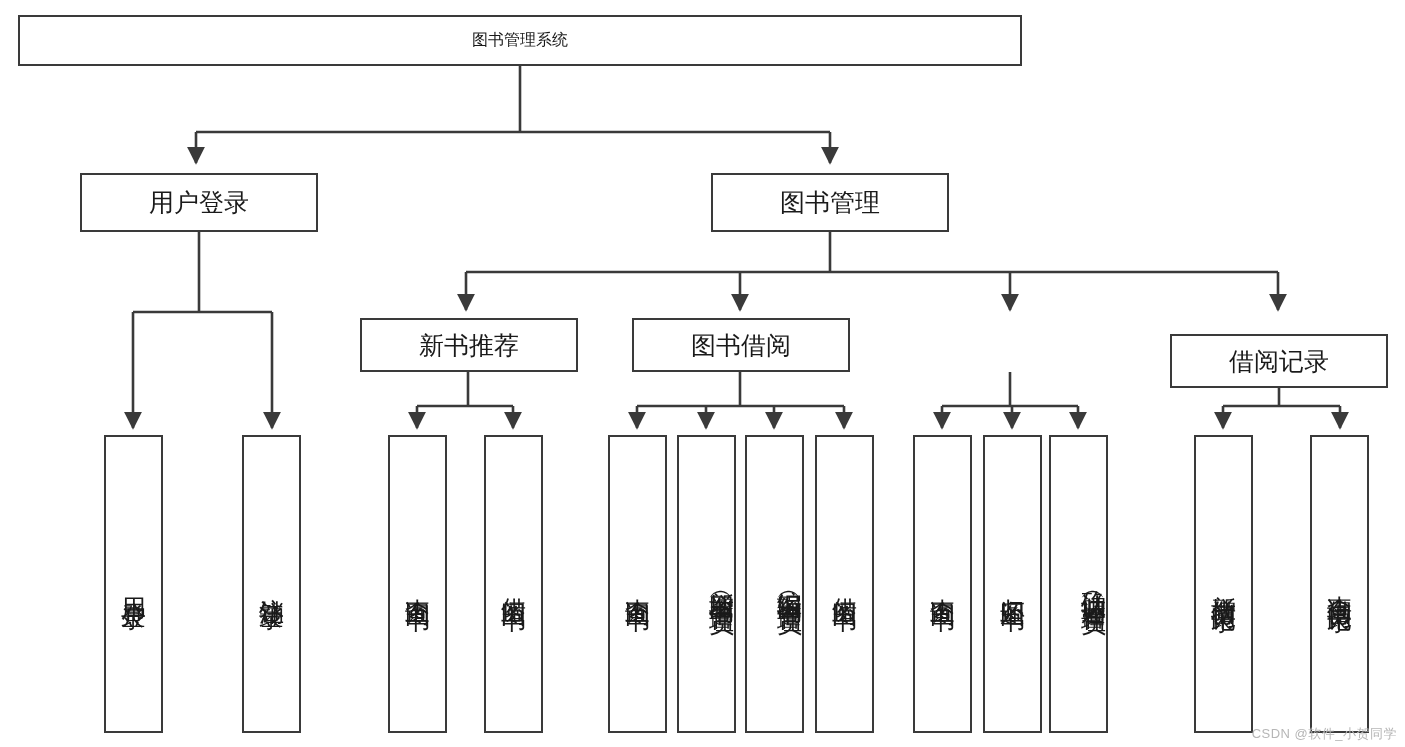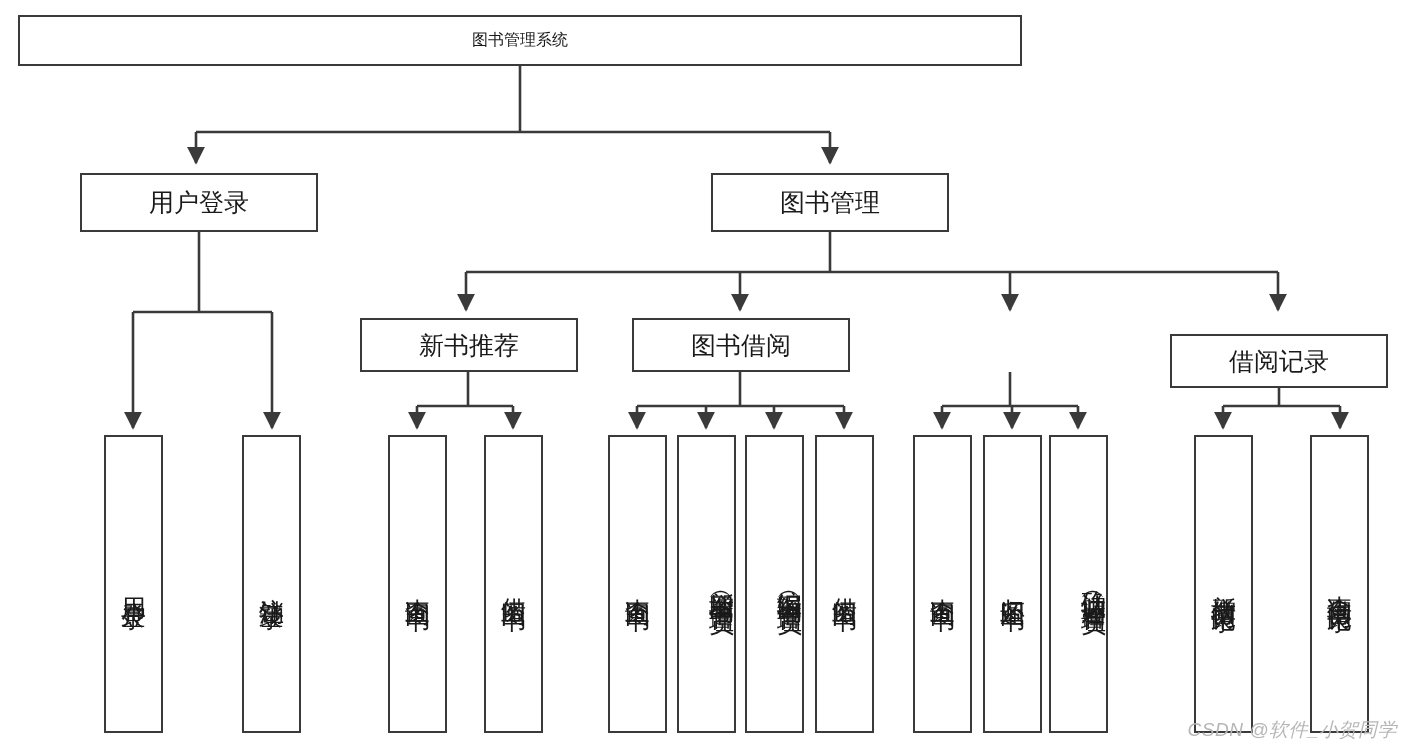--- a/index.html
+++ b/index.html
@@ -56,25 +56,24 @@
     align-items: flex-start;
   }
   .node.root {
     font-size: 16px;
     font-family: Liberation Mono, monospace;
   }
   .watermark {
     position: absolute;
     right: 8px;
     bottom: 4px;
-    font-size: 19px;
+    font-size: 13px;
     color: #b6b6b6;
     white-space: nowrap;
     letter-spacing: 0.5px;
-    font-style: italic;
   }
 </style>
 </head>
 <body>
 
 <div id="canvas">
 
   <svg class="edges" viewBox="0 0 1405 747" xmlns="http://www.w3.org/2000/svg">
     <defs>
       <marker id="arrow" viewBox="0 0 10 10" refX="9" refY="5" markerWidth="7" markerHeight="7" orient="auto-start-reverse">

